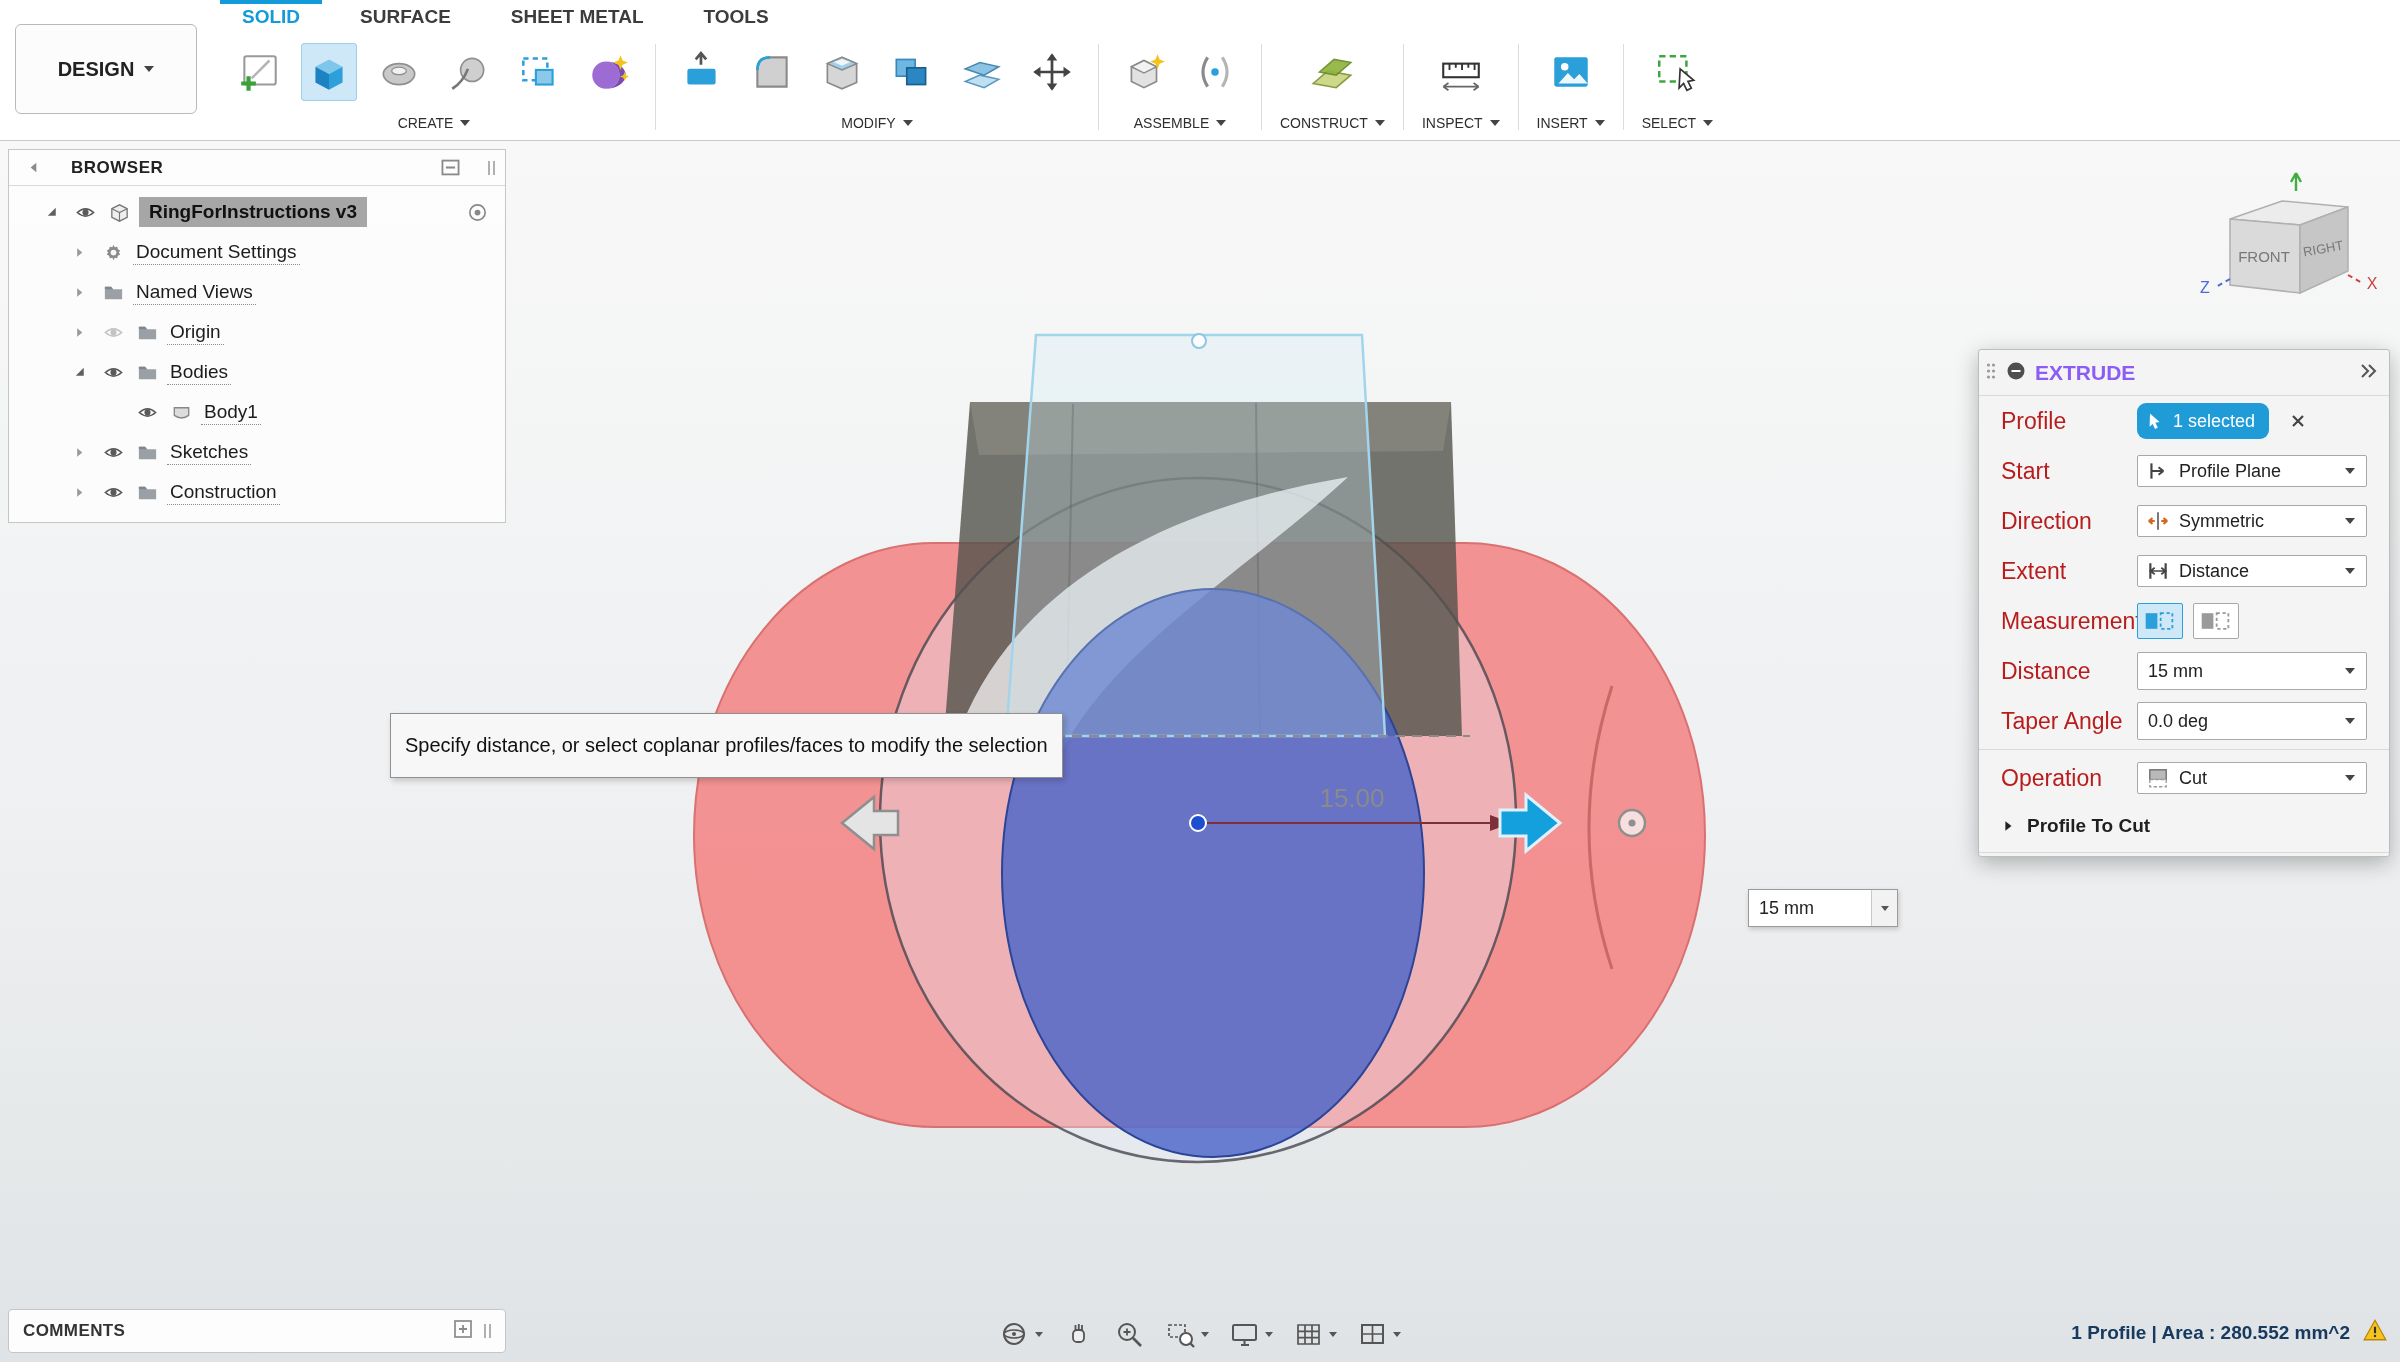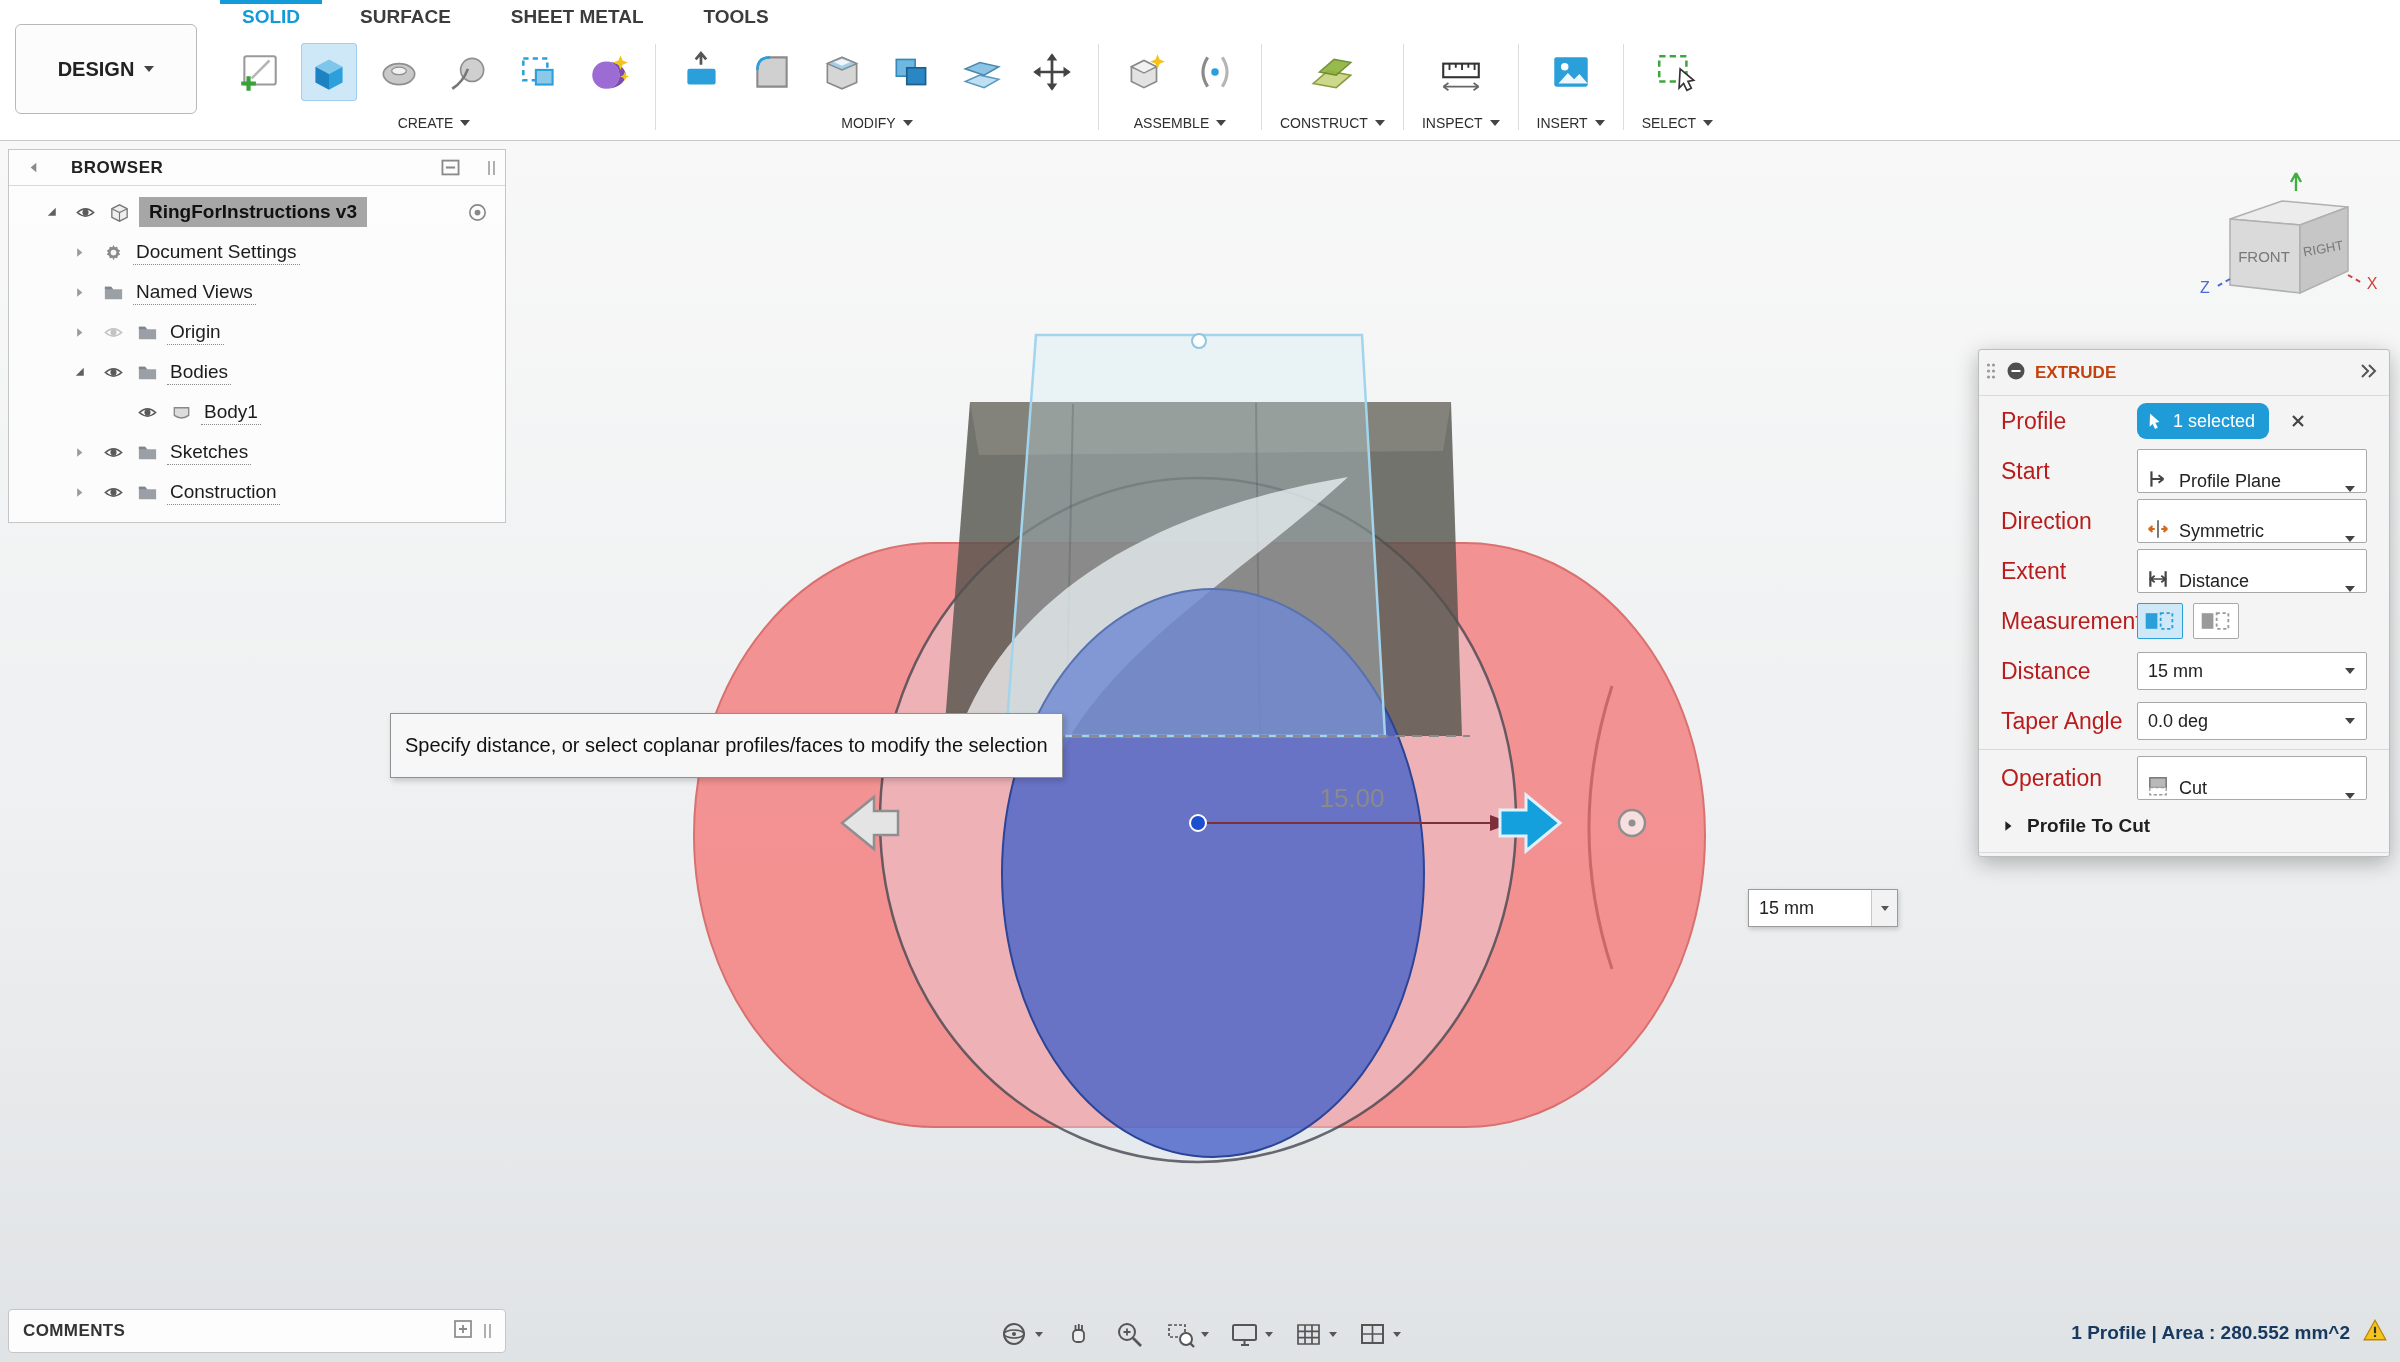--- a/index.html
+++ b/index.html
@@ -45,25 +45,25 @@
 
 .tooltip{position:absolute;left:390px;top:572px;background:#f7f7f7;border:1px solid #8f8f8f;padding:20px 14px;font-size:20px;color:#111;box-shadow:2px 3px 6px rgba(0,0,0,0.18);z-index:12;white-space:nowrap;}
 .float-input{position:absolute;left:1748px;top:748px;width:150px;height:38px;background:#fff;border:1px solid #9a9a9a;display:flex;box-shadow:1px 2px 5px rgba(0,0,0,0.18);z-index:12;}
 .float-input input{flex:1;border:none;outline:none;padding:0 10px;font-size:18px;font-family:inherit;color:#222;width:100%;background:transparent;}
 .fi-caret{width:26px;border-left:1px solid #c9c9c9;background:#f2f2f2;display:flex;align-items:center;justify-content:center;cursor:pointer;}
 
 .viewcube{position:absolute;left:2192px;top:24px;width:205px;height:165px;z-index:8;}
 
 .dialog{position:absolute;left:1978px;top:208px;width:412px;background:#f4f4f4;border:1px solid #bdbdbd;border-radius:3px;box-shadow:0 6px 22px rgba(0,0,0,0.28);z-index:20;}
 .d-title{height:46px;display:flex;align-items:center;gap:9px;padding:0 10px 0 6px;border-bottom:1px solid #d9d9d9;}
-.d-title-text{font-size:17px;font-weight:700;color:#c2410c;flex:1;}
+.d-title-text{font-size:21px;font-weight:700;color:#8b5cf6;flex:1;}
 .d-row{height:50px;display:flex;align-items:center;padding:0 22px;}
 .d-label{width:136px;font-size:23px;color:#b91c1c;flex:none;}
 .d-ctrl{flex:1;display:flex;align-items:center;}
-.dropdown{flex:1;height:44px;background:#fff;border:1px solid #a8a8a8;border-radius:2px;display:flex;align-items:flex-end;padding:0 6px 0 7px;gap:8px;cursor:pointer;}
+.dropdown{flex:1;height:32px;background:#fff;border:1px solid #a8a8a8;border-radius:2px;display:flex;align-items:center;padding:0 6px 0 7px;gap:8px;cursor:pointer;}
 .dd-text{font-size:18px;color:#222;white-space:nowrap;overflow:hidden;flex:1;}
 .dd-caret{margin-left:auto;width:20px;display:flex;align-items:center;justify-content:center;flex:none;}
 .dd-icon{width:26px;height:26px;flex:none;display:flex;align-items:center;justify-content:center;}
 .dd-icon svg{width:24px;height:24px;}
 .combo{flex:1;height:38px;background:#fff;border:1px solid #a8a8a8;border-radius:2px;display:flex;align-items:center;padding:0 6px 0 2px;}
 .combo input{flex:1;border:none;outline:none;font-size:18px;padding:0 8px;font-family:inherit;color:#222;width:100%;background:transparent;}
 .chip{height:36px;background:#1f9bd8;color:#fff;border-radius:9px;display:flex;align-items:center;gap:8px;padding:0 14px 0 8px;font-size:18px;cursor:pointer;}
 .chip svg{width:20px;height:20px;}
 .xbtn{margin-left:16px;width:26px;height:26px;display:flex;align-items:center;justify-content:center;cursor:pointer;}
 .toggle{width:46px;height:36px;border:1px solid #a8a8a8;background:#fff;display:flex;align-items:center;justify-content:center;margin-right:10px;border-radius:2px;cursor:pointer;}

